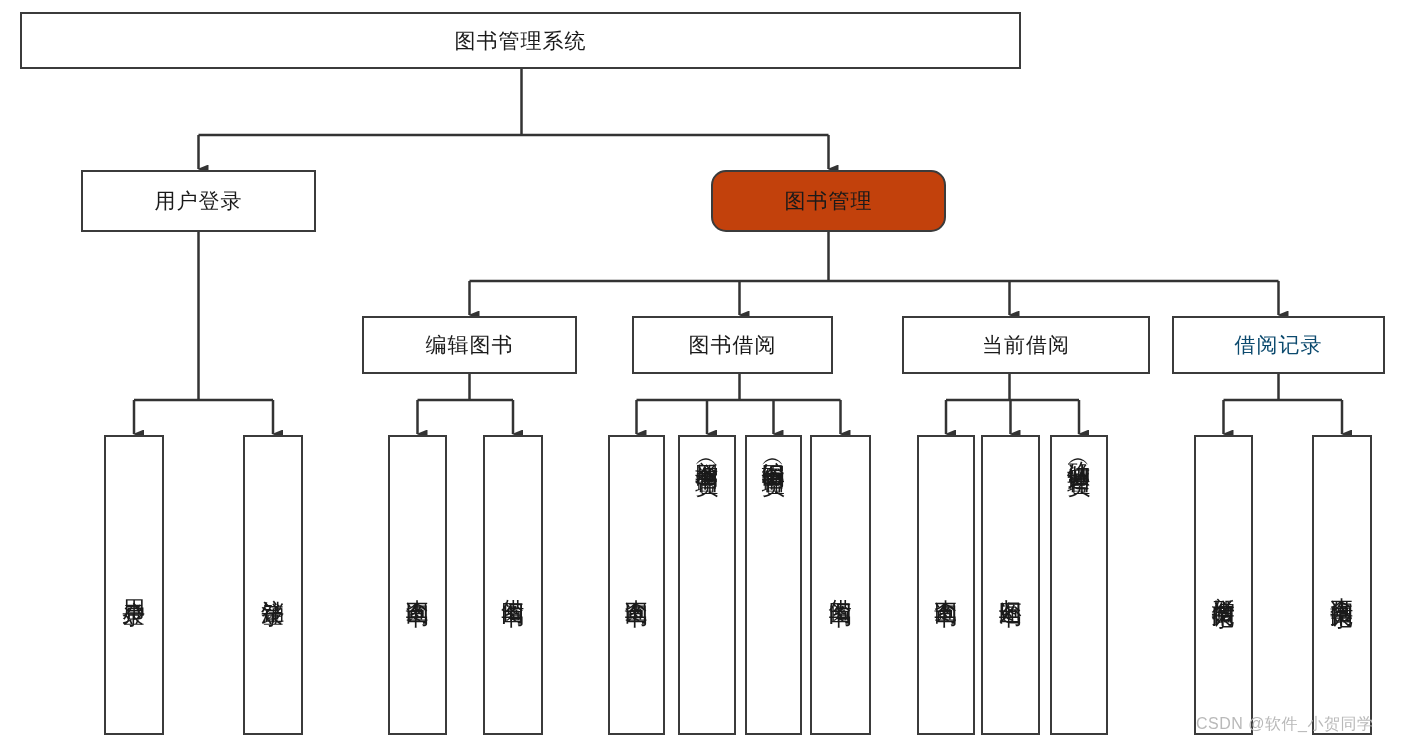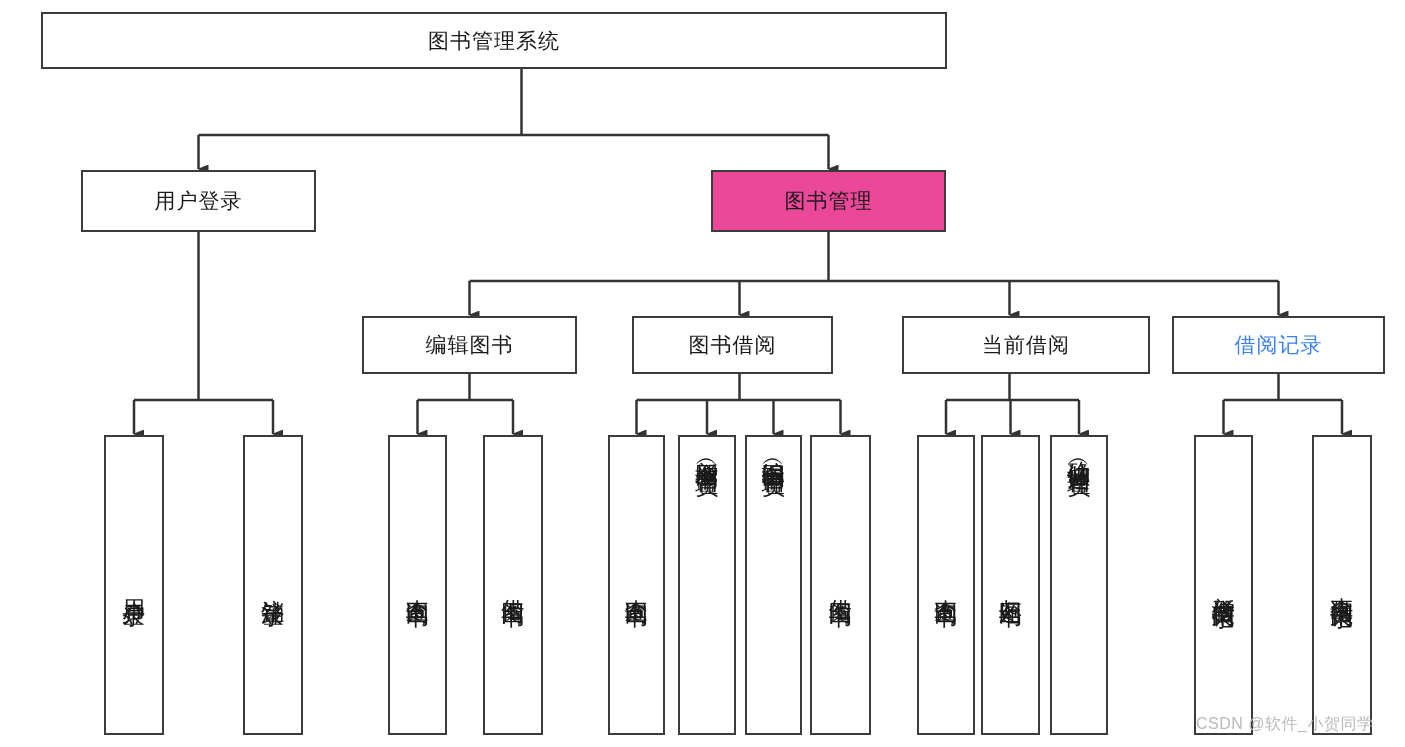--- a/index.html
+++ b/index.html
@@ -108,39 +108,39 @@
         <line x1="1010.5" y1="400" x2="1010.5" y2="434" stroke="#333333" stroke-width="2.5" marker-end="url(#arrowhead)"></line>
         <line x1="1079" y1="400" x2="1079" y2="434" stroke="#333333" stroke-width="2.5" marker-end="url(#arrowhead)"></line>
         <line x1="1278.5" y1="374" x2="1278.5" y2="400" stroke="#333333" stroke-width="2.5"></line>
         <line x1="1223.5" y1="400" x2="1342" y2="400" stroke="#333333" stroke-width="2.5"></line>
         <line x1="1223.5" y1="400" x2="1223.5" y2="434" stroke="#333333" stroke-width="2.5" marker-end="url(#arrowhead)"></line>
         <line x1="1342" y1="400" x2="1342" y2="434" stroke="#333333" stroke-width="2.5" marker-end="url(#arrowhead)"></line>
       </g>
   </svg>
 
   <div id="node-layer">
-      <div class="node horiz" style="left: 20px; top: 12px; width: 906px; height: 57px; border-color: rgb(59, 59, 59); background: rgb(255, 255, 255); color: rgb(26, 26, 26); margin-left: 21px;">
+      <div class="node horiz" style="left: 20px; top: 12px; width: 1001px; height: 57px; border-color: rgb(59, 59, 59); background: rgb(255, 255, 255); color: rgb(26, 26, 26);">
         <span class="label">图书管理系统</span>
       </div>
       <div class="node horiz" style="left: 81px; top: 170px; width: 235px; height: 62px; border-color: rgb(59, 59, 59); background: rgb(255, 255, 255); color: rgb(26, 26, 26);">
         <span class="label">用户登录</span>
       </div>
-      <div class="node horiz" style="left: 711px; top: 170px; width: 235px; height: 62px; border-color: rgb(59, 59, 59); background: #ec4899; color: rgb(26, 26, 26);">
+      <div class="node horiz" style="left: 711px; top: 170px; width: 235px; height: 62px; border-color: rgb(59, 59, 59); background: #c2410c; color: rgb(26, 26, 26); border-radius: 15px;">
         <span class="label">图书管理</span>
       </div>
       <div class="node horiz" style="left: 362px; top: 316px; width: 215px; height: 58px; border-color: rgb(59, 59, 59); background: rgb(255, 255, 255); color: rgb(26, 26, 26);">
         <span class="label">编辑图书</span>
       </div>
       <div class="node horiz" style="left: 632px; top: 316px; width: 201px; height: 58px; border-color: rgb(59, 59, 59); background: rgb(255, 255, 255); color: rgb(26, 26, 26);">
         <span class="label">图书借阅</span>
       </div>
       <div class="node horiz" style="left: 902px; top: 316px; width: 248px; height: 58px; border-color: rgb(59, 59, 59); background: rgb(255, 255, 255); color: rgb(26, 26, 26);">
         <span class="label">当前借阅</span>
       </div>
-      <div class="node horiz" style="left: 1172px; top: 316px; width: 213px; height: 58px; border-color: rgb(59, 59, 59); background: rgb(255, 255, 255); color: #3b82f6;">
+      <div class="node horiz" style="left: 1172px; top: 316px; width: 213px; height: 58px; border-color: rgb(59, 59, 59); background: rgb(255, 255, 255); color: #0c4a6e;">
         <span class="label">借阅记录</span>
       </div>
       <div class="node vert" style="left: 104px; top: 435px; width: 60px; height: 300px; border-color: rgb(59, 59, 59); background: rgb(255, 255, 255); color: rgb(26, 26, 26);">
         <span class="label">用户登录</span>
       </div>
       <div class="node vert" style="left: 243px; top: 435px; width: 60px; height: 300px; border-color: rgb(59, 59, 59); background: rgb(255, 255, 255); color: rgb(26, 26, 26);">
         <span class="label">注销登录</span>
       </div>
       <div class="node vert" style="left: 388px; top: 435px; width: 59px; height: 300px; border-color: rgb(59, 59, 59); background: rgb(255, 255, 255); color: rgb(26, 26, 26);">
         <span class="label">查询图书</span>

